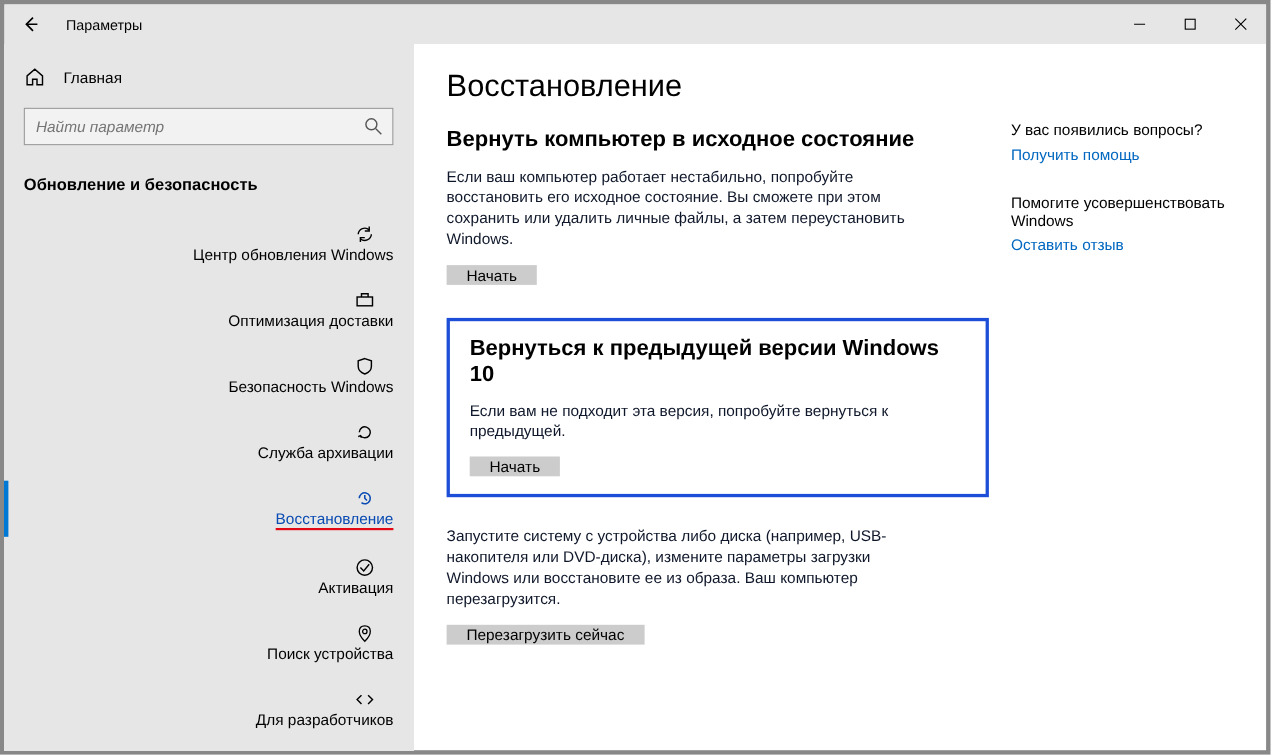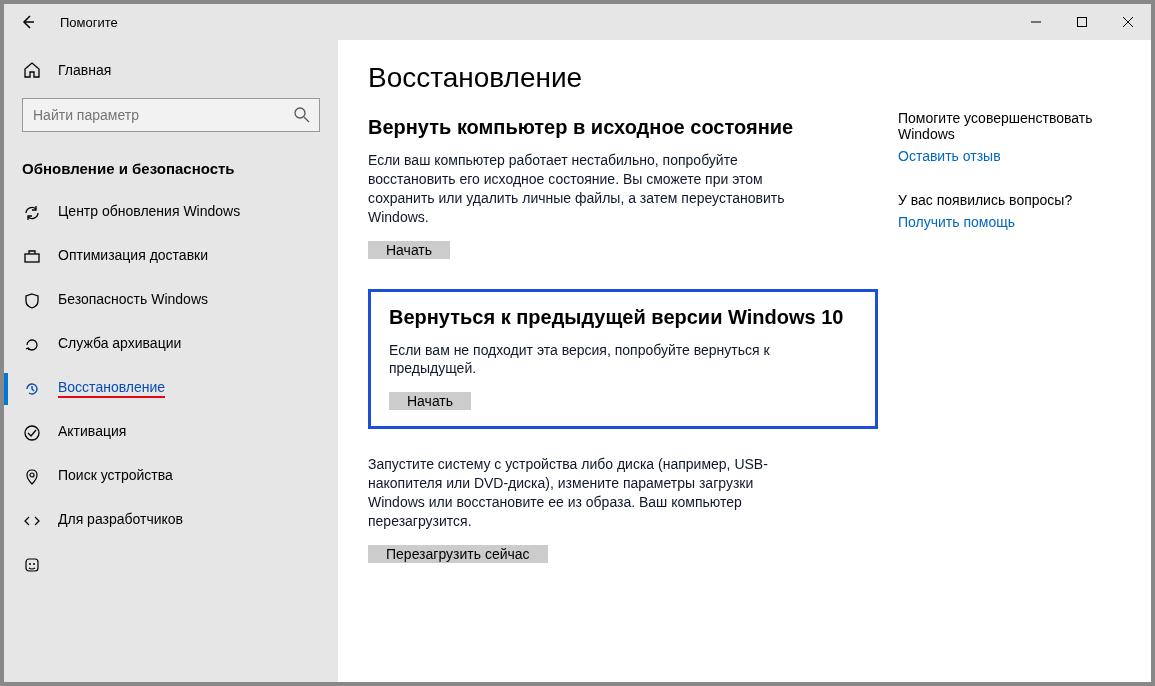--- a/index.html
+++ b/index.html
@@ -29,21 +29,21 @@
     display: flex; align-items: center; justify-content: center;
   }
   .titlebar .title { margin-left: 16px; font-size: 13px; }
   .titlebar .sp { flex: 1; }
   .minmaxclose { display: flex; }
   .wbtn { width: 46px; height: 36px; display: flex; align-items: center; justify-content: center; }
   .wbtn svg { width: 12px; height: 12px; }
   
   .layout { flex: 1; display: flex; overflow: hidden; }
   .sidebar {
-    width: 334px;
+    width: 372px;
     background: #e6e6e6;
     padding: 10px 0 0 0;
     overflow-y: auto;
   }
   .sidebar .home {
     display: flex; align-items: center;
     padding: 10px 18px 10px 18px;
     font-size: 14px;
   }
   .sidebar .home .icon { width: 20px; height: 20px; margin-right: 16px; display:flex; align-items:center; justify-content:center;}
@@ -51,33 +51,34 @@
   .searchbox {
     position: relative;
     background: #f2f2f2;
     border: 1px solid #999;
     height: 34px;
     display: flex; align-items: center;
   }
   .searchbox input {
     border: none; background: transparent; outline: none;
     width: 100%; padding: 0 30px 0 10px;
-    font-size: 14px; color: #000000;
+    font-size: 14px; font-style: italic; color: #000000;
   }
   .searchbox .sicon { position: absolute; right: 8px; top: 7px; }
   .sec-title {
     padding: 20px 18px 14px 18px;
     font-size: 15px;
     font-weight: 600;
   }
   .navitem {
-    display: flex; align-items: flex-start;
+    display: flex; align-items: flex-end;
     padding: 12px 18px 12px 18px;
     font-size: 14px;
     position: relative;
+    flex-direction: column;
   }
   .navitem .nicon { width: 20px; height: 20px; margin-right: 16px; display:flex; align-items:center; justify-content:center;}
   .navitem.active::before {
     content: ""; position: absolute; left: 0; top: 6px; bottom: 6px;
     width: 4px; background: #0078d4;
   }
   .navitem.active .label { color: #0a4bb3; }
   .underline-red {
     border-bottom: 2px solid #e30613;
     padding-bottom: 1px;
@@ -115,21 +116,21 @@
 </head>
 <body>
 
 <div class="titlebar">
   <div class="back">
     <svg width="16" height="16" viewBox="0 0 16 16">
         <path d="M10 2 L4 8 L10 14" stroke="#000" stroke-width="1.5" fill="none"></path>
         <path d="M4 8 H14" stroke="#000" stroke-width="1.5"></path>
       </svg>
   </div>
-  <div class="title">Помогите</div>
+  <div class="title">Параметры</div>
   <div class="sp"></div>
   <div class="minmaxclose">
     <div class="wbtn">
         <svg viewBox="0 0 12 12">
           <path d="M1 6 H11" stroke="#000" stroke-width="1"></path>
         </svg>
       </div>
     <div class="wbtn">
         <svg viewBox="0 0 12 12">
           <rect x="1.5" y="1.5" width="9" height="9" stroke="#000" fill="none" stroke-width="1"></rect>
@@ -266,22 +267,22 @@
       </div>
 
       <div class="section">
         <p class="para">Запустите систему с устройства либо диска (например, USB-накопителя или DVD-диска), измените параметры загрузки Windows или восстановите ее из образа. Ваш компьютер перезагрузится.</p>
         <button class="btn">Перезагрузить сейчас</button>
       </div>
     </div>
 
     <div class="aside">
       <div class="group">
+        <div class="q">У вас появились вопросы?</div>
+        <a class="link">Получить помощь</a>
+      </div>
+      <div class="group">
         <div class="q">Помогите усовершенствовать Windows</div>
         <a class="link">Оставить отзыв</a>
       </div>
-      <div class="group">
-        <div class="q">У вас появились вопросы?</div>
-        <a class="link">Получить помощь</a>
-      </div>
     </div>
   </div>
 </div>
 
 </body></html>

